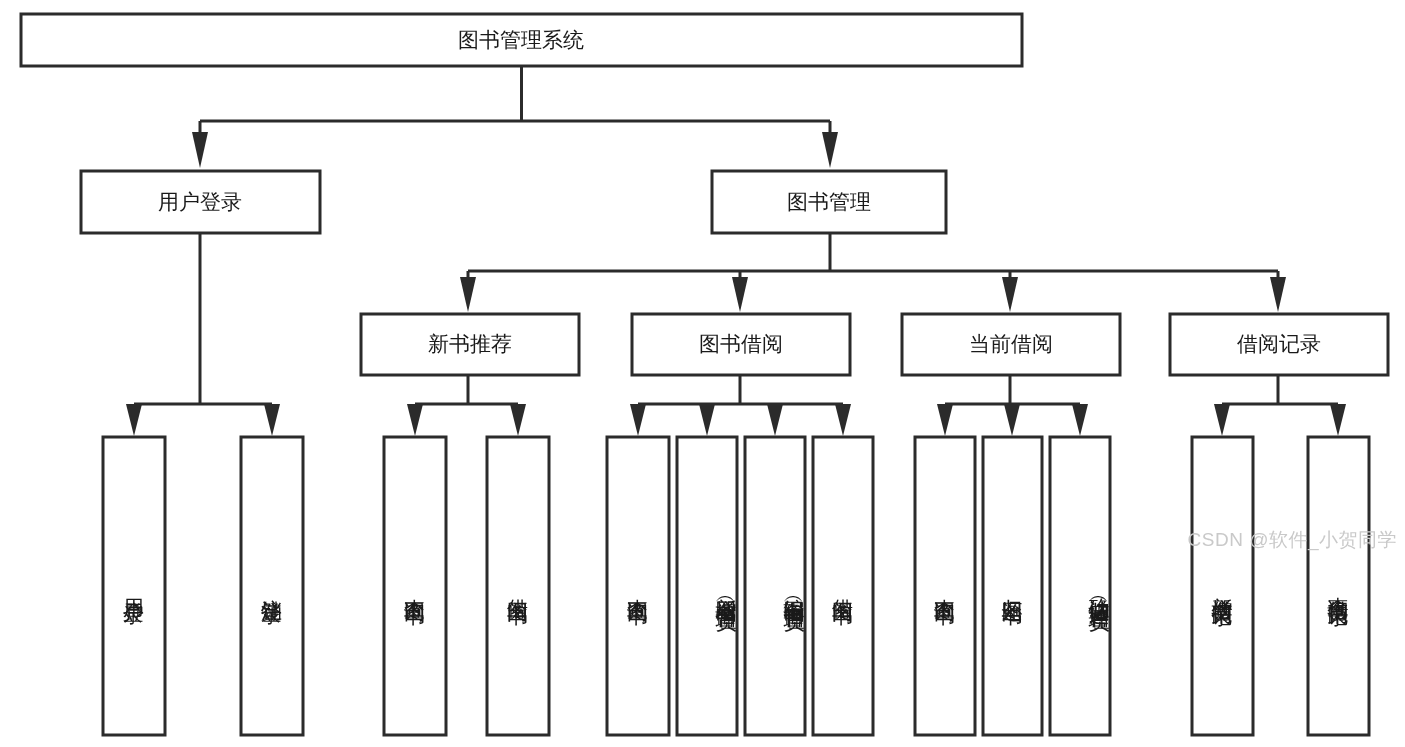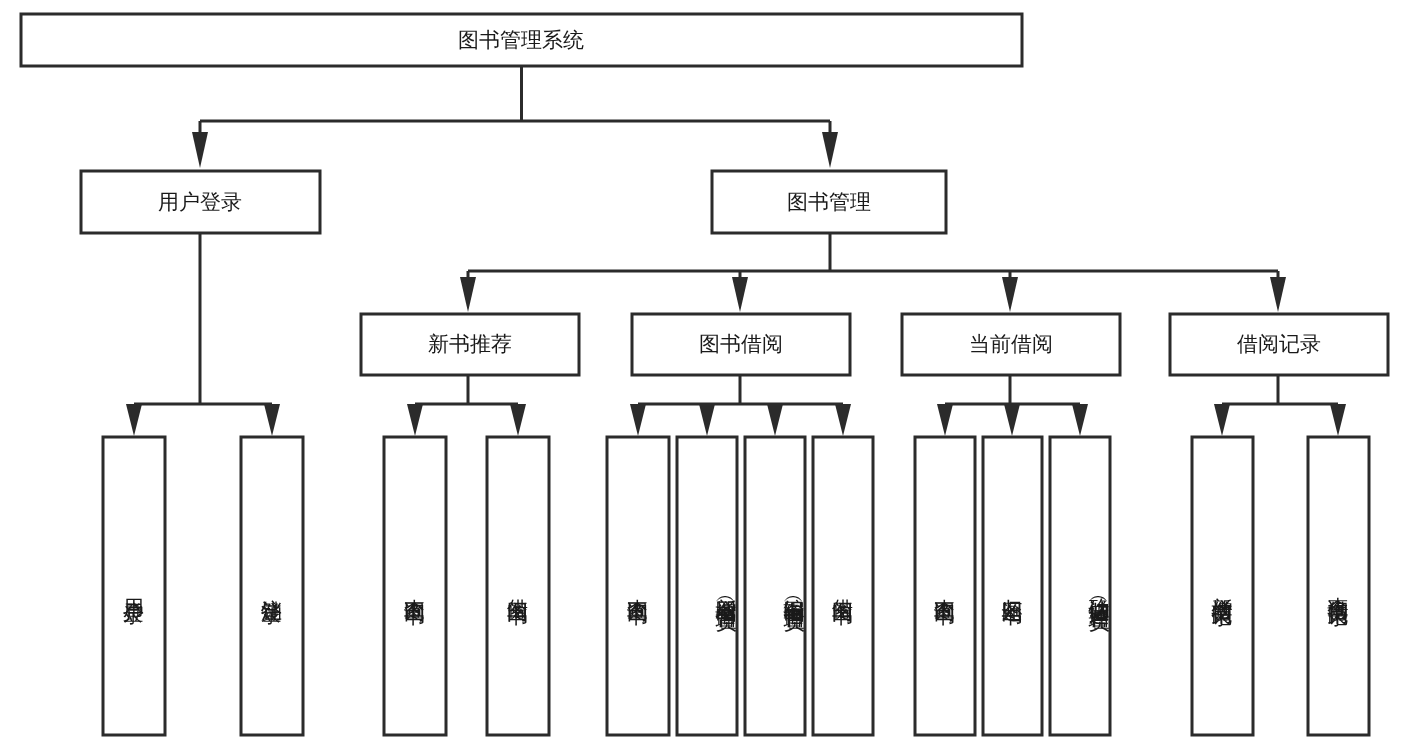--- a/index.html
+++ b/index.html
@@ -208,13 +208,14 @@
   <div class="label-vert" style="left:745px; top:437px; width:60px; height:298px; display:flex; align-items:flex-start; justify-content:center; padding-top:8px; box-sizing:border-box;">编辑图书（管理员）</div>
   <div class="label-vert" style="left:813px; top:437px; width:60px; height:298px; display:flex; align-items:center; justify-content:center;">借阅图书</div>
 
   <div class="label-vert" style="left:915px; top:437px; width:60px; height:298px; display:flex; align-items:center; justify-content:center;">查询图书</div>
   <div class="label-vert" style="left:983px; top:437px; width:59px; height:298px; display:flex; align-items:center; justify-content:center;">归还图书</div>
   <div class="label-vert" style="left:1050px; top:437px; width:60px; height:298px; display:flex; align-items:flex-start; justify-content:center; padding-top:8px; box-sizing:border-box;">确认归还（管理员）</div>
 
   <div class="label-vert" style="left:1192px; top:437px; width:61px; height:298px; display:flex; align-items:center; justify-content:center;">新增借阅记录</div>
   <div class="label-vert" style="left:1308px; top:437px; width:61px; height:298px; display:flex; align-items:center; justify-content:center;">查询借阅记录</div>
 
+  <div class="watermark">CSDN @软件_小贺同学</div>
 </div>
 
 </body></html>

